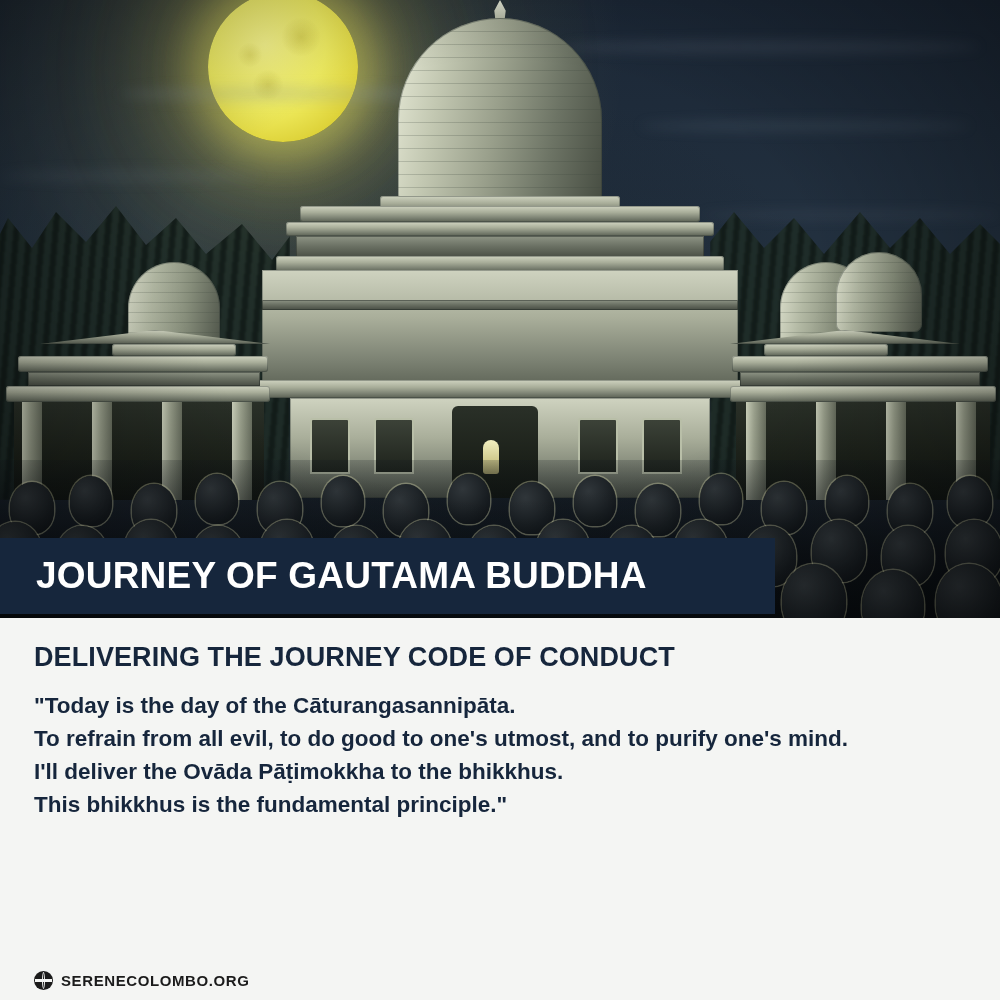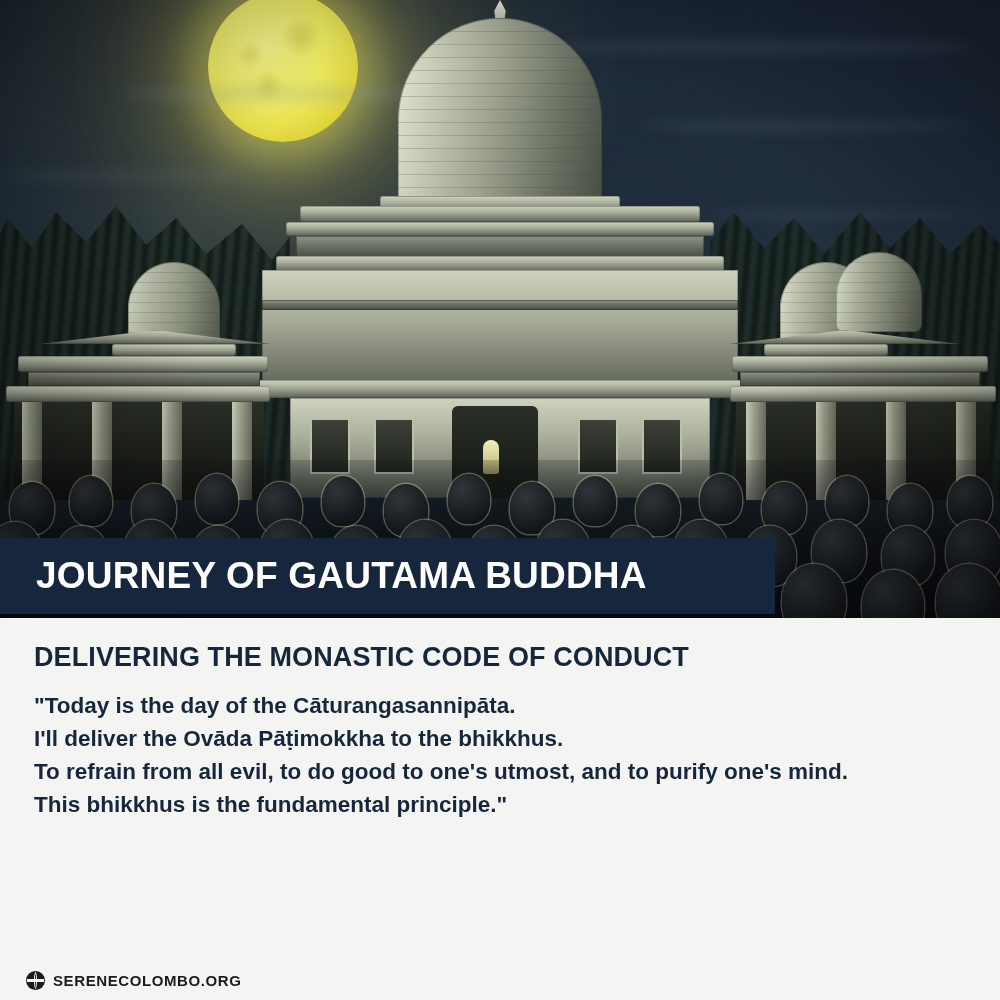--- a/index.html
+++ b/index.html
@@ -211,21 +211,21 @@
     line-height: 1.42;
   }
   .quote-line {
     color: #16263c;
     font-size: 22.5px;
     font-weight: bold;
     line-height: 1.47;
   }
   .footer {
     position: absolute;
-    left: 26px; bottom: 10px;
+    left: 34px; bottom: 10px;
     display: flex;
     align-items: center;
     gap: 8px;
   }
   .globe {
     width: 19px; height: 19px;
     border-radius: 50%;
     background: #1b1b1b;
     position: relative;
     flex: none;
@@ -364,25 +364,25 @@
     </div>
 
     <div class="vignette"></div>
   </div>
 
   <div class="title-bar">
     <h1>JOURNEY OF GAUTAMA BUDDHA</h1>
   </div>
 
   <div class="panel">
-    <h2 class="subtitle">DELIVERING THE MONASTIC CODE OF CONDUCT</h2>
+    <h2 class="subtitle">DELIVERING THE JOURNEY CODE OF CONDUCT</h2>
     <div>
       <div class="quote-line">"Today is the day of the Cāturangasannipāta.</div>
+      <div class="quote-line">To refrain from all evil, to do good to one's utmost, and to purify one's mind.</div>
       <div class="quote-line">I'll deliver the Ovāda Pāṭimokkha to the bhikkhus.</div>
-      <div class="quote-line">To refrain from all evil, to do good to one's utmost, and to purify one's mind.</div>
       <div class="quote-line">This bhikkhus is the fundamental principle."</div>
     </div>
 
     <div class="footer">
       <span class="globe"></span>
       <span class="site">SERENECOLOMBO.ORG</span>
     </div>
   </div>
 
 </div>

